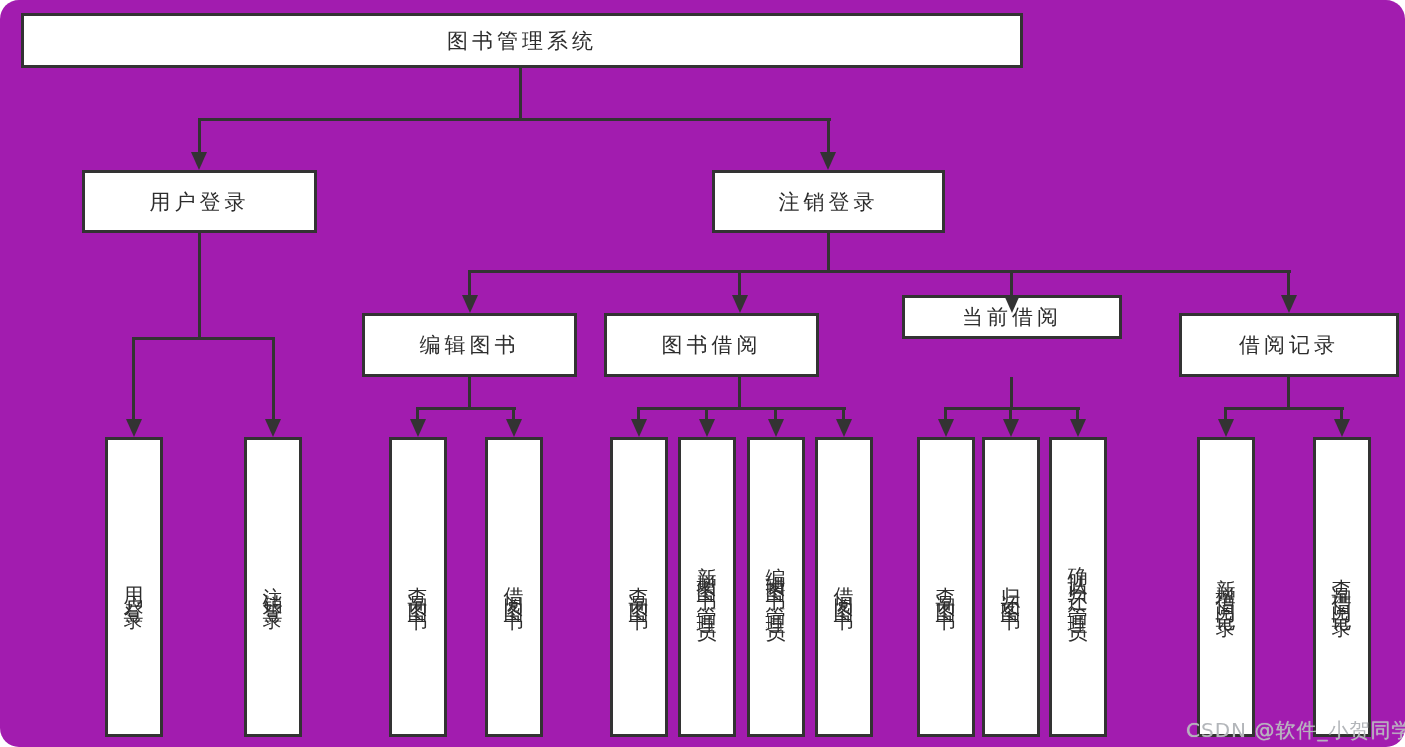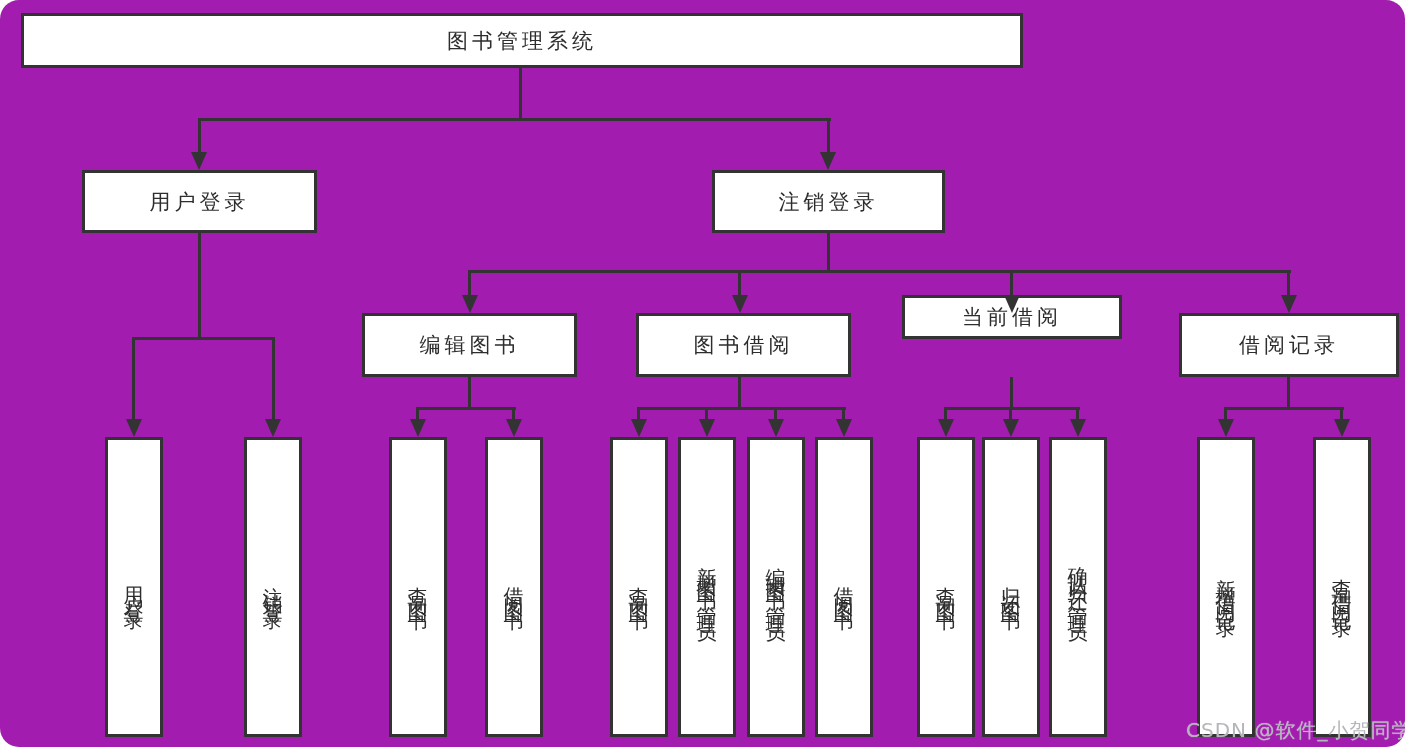--- a/index.html
+++ b/index.html
@@ -41,21 +41,21 @@
   <div class="box" style="left:82px;top:170px;width:235px;height:63px;">
     <span class="hlabel">用户登录</span>
   </div>
   <div class="box" style="left:712px;top:170px;width:233px;height:63px;">
     <span class="hlabel">注销登录</span>
   </div>
 
   <div class="box" style="left:362px;top:313px;width:215px;height:64px;">
     <span class="hlabel">编辑图书</span>
   </div>
-  <div class="box" style="left:636px;top:313px;width:215px;height:64px;text-align:right;">
+  <div class="box" style="left:604px;top:313px;width:215px;height:64px;text-align:right;">
     <span class="hlabel">图书借阅</span>
   </div>
   <div class="box" style="left:902px;top:295px;width:220px;height:44px;">
     <span class="hlabel">当前借阅</span>
   </div>
   <div class="box" style="left:1179px;top:313px;width:220px;height:64px;">
     <span class="hlabel">借阅记录</span>
   </div>
 
   <div class="box" style="left:105px;top:437px;width:58px;height:300px;">

